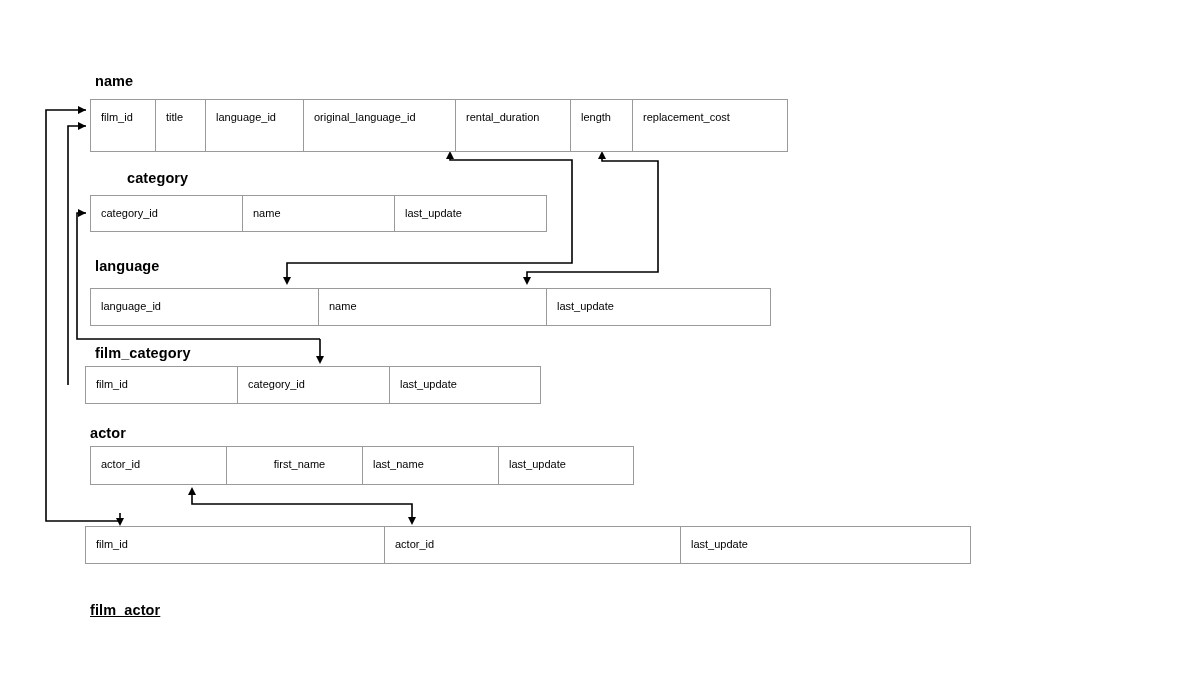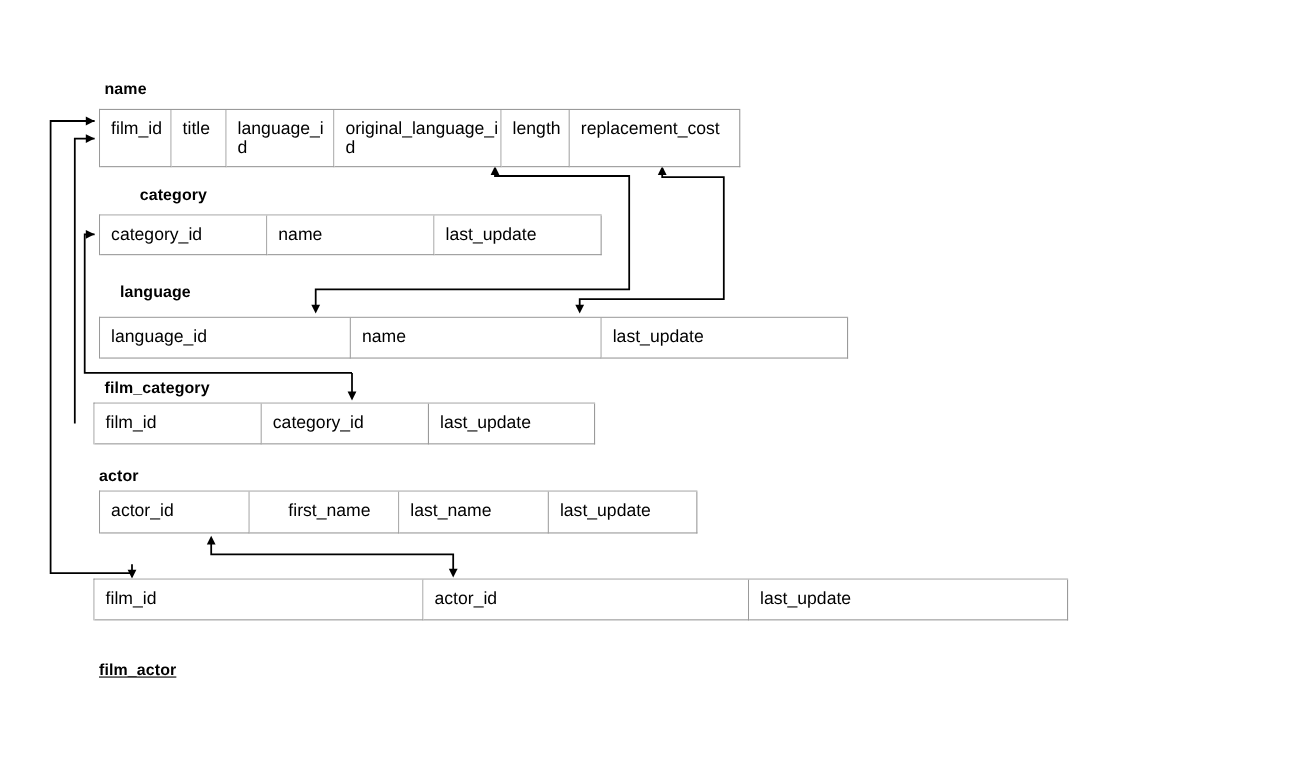--- a/index.html
+++ b/index.html
@@ -43,21 +43,21 @@
     border-top: 1px solid #9a9a9a;
     border-left: 1px solid #9a9a9a;
     background: #ffffff;
     box-sizing: border-box;
   }
   .col {
     border-right: 1px solid #9a9a9a;
     border-bottom: 1px solid #9a9a9a;
     box-sizing: border-box;
     padding: 9px 0 0 10px;
-    font-size: 16px;
+    font-size: 11px;
     color: #000000;
     line-height: 17px;
     overflow: hidden;
     word-break: break-word;
     background: #ffffff;
   }
 </style>
 </head>
 <body>
 
@@ -93,34 +93,35 @@
   </svg>
 
   <div id="entities">
       <div class="entity">
         <div class="entity-title" style="left: 95px; top: 73px;">name</div>
         <div class="entity-table" style="left: 90px; top: 99px; height: 53px;">
           <div class="col" style="width: 65px;">film_id</div>
           <div class="col" style="width: 50px;">title</div>
           <div class="col" style="width: 98px;">language_id</div>
           <div class="col" style="width: 152px;">original_language_id</div>
+          <div class="col" style="width: 115px;">rental_duration</div>
           <div class="col" style="width: 62px;">length</div>
           <div class="col" style="width: 155px;">replacement_cost</div>
         </div>
       </div>
       <div class="entity">
         <div class="entity-title" style="left: 95px; top: 170px; margin-left: 32px;">category</div>
         <div class="entity-table" style="left: 90px; top: 195px; height: 37px;">
           <div class="col" style="width: 152px;">category_id</div>
           <div class="col" style="width: 152px;">name</div>
           <div class="col" style="width: 152px;">last_update</div>
         </div>
       </div>
       <div class="entity">
-        <div class="entity-title" style="left: 109px; top: 258px;">language</div>
+        <div class="entity-title" style="left: 95px; top: 258px;">language</div>
         <div class="entity-table" style="left: 90px; top: 288px; height: 38px;">
           <div class="col" style="width: 228px;">language_id</div>
           <div class="col" style="width: 228px;">name</div>
           <div class="col" style="width: 224px;">last_update</div>
         </div>
       </div>
       <div class="entity">
         <div class="entity-title" style="left: 95px; top: 345px;">film_category</div>
         <div class="entity-table" style="left: 85px; top: 366px; height: 38px;">
           <div class="col" style="width: 152px;">film_id</div>

